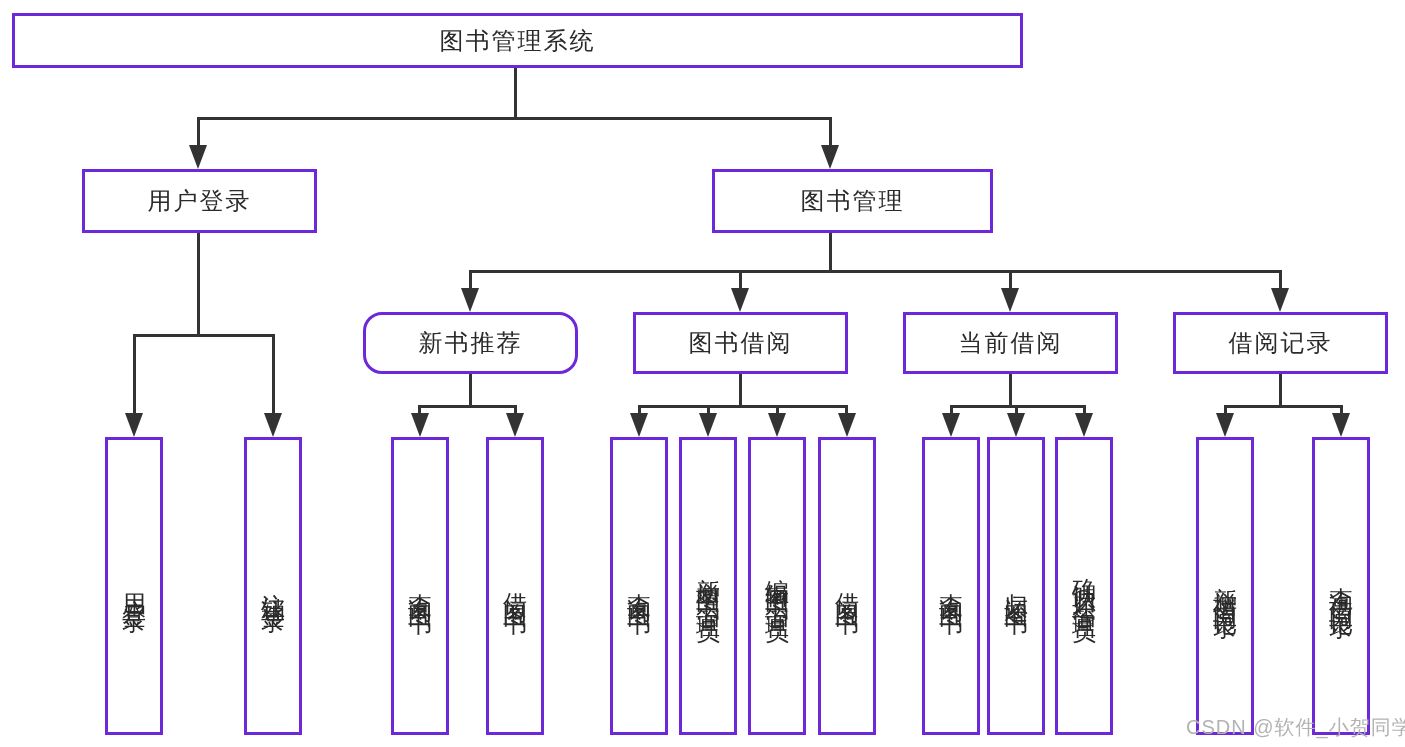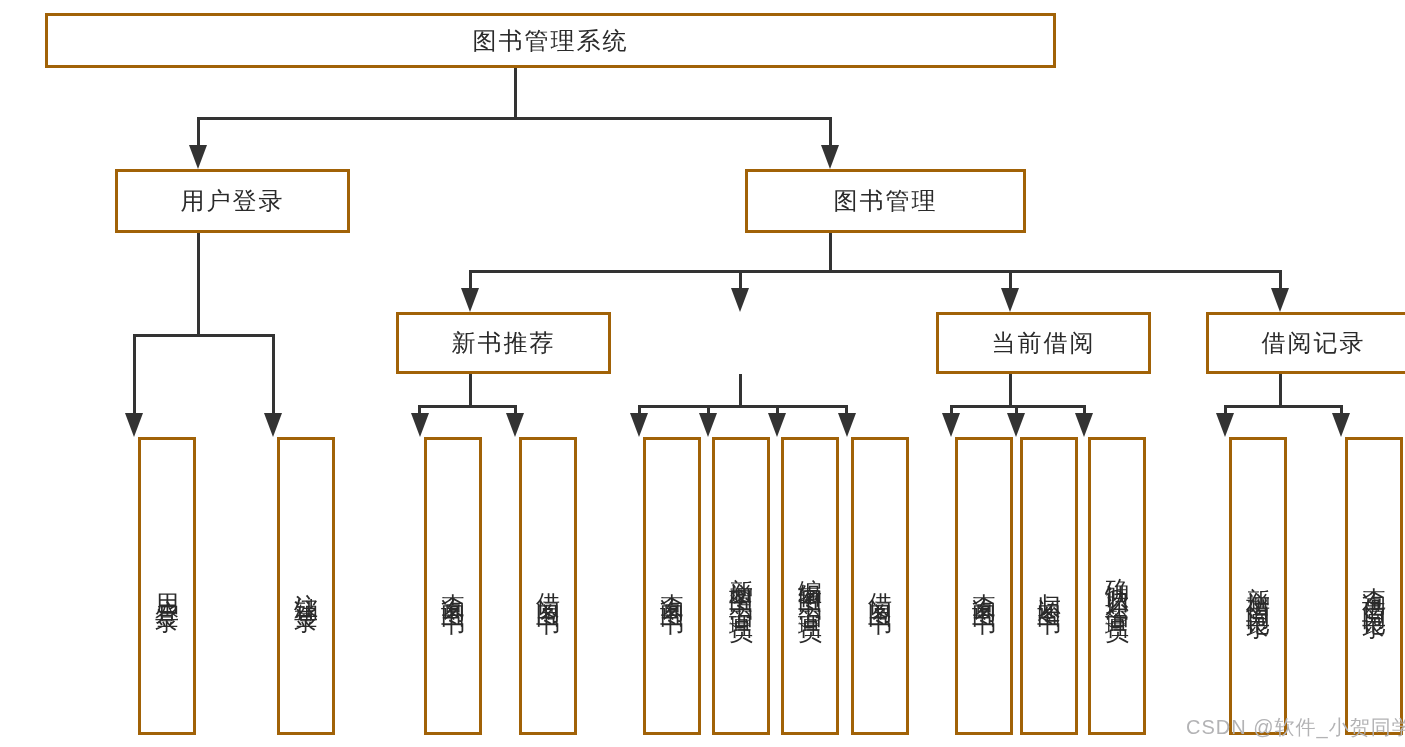--- a/index.html
+++ b/index.html
@@ -1,22 +1,22 @@
 <!DOCTYPE html>
 <html><head>
 <meta charset="utf-8">
 <style>
   html,body{margin:0;padding:0;background:#ffffff;}
   .canvas{
     position:relative;width:1405px;height:747px;background:#ffffff;overflow:hidden;
     font-family:"Liberation Sans","DejaVu Sans",sans-serif;color:#2a2a2a;
   }
   .box{
-    position:absolute;box-sizing:border-box;border:3px solid #a16207;background:#ffffff;
-    display:flex;align-items:center;justify-content:center;margin-left:33px;
+    position:absolute;box-sizing:border-box;border:3px solid #6d28d9;background:#ffffff;
+    display:flex;align-items:center;justify-content:center;
   }
   .box .lbl{font-size:24px;letter-spacing:2px;line-height:1;white-space:nowrap;}
   .leaf .lbl{
     writing-mode:vertical-rl;text-orientation:mixed;letter-spacing:6px;font-size:24px;
   }
   .hl{position:absolute;height:3px;background:#333333;}
   .vl{position:absolute;width:3px;background:#333333;}
   .arr{
     position:absolute;width:0;height:0;
     border-left:9px solid transparent;border-right:9px solid transparent;
@@ -61,22 +61,25 @@
   <div class="hl" style="left:469px;top:270px;width:812px;"></div>
   <div class="vl" style="left:469px;top:270px;height:21px;"></div>
   <div class="vl" style="left:739px;top:270px;height:21px;"></div>
   <div class="vl" style="left:1009px;top:270px;height:21px;"></div>
   <div class="vl" style="left:1279px;top:270px;height:21px;"></div>
   <div class="arr" style="left:461px;top:288px;"></div>
   <div class="arr" style="left:731px;top:288px;"></div>
   <div class="arr" style="left:1001px;top:288px;"></div>
   <div class="arr" style="left:1271px;top:288px;"></div>
 
-  <div class="box" style="left:363px;top:312px;width:215px;height:62px;">
+  <div class="box" style="left:363px;top:312px;width:215px;height:62px;border-radius:19px;">
     <span class="lbl">新书推荐</span>
+  </div>
+  <div class="box" style="left:633px;top:312px;width:215px;height:62px;">
+    <span class="lbl">图书借阅</span>
   </div>
   <div class="box" style="left:903px;top:312px;width:215px;height:62px;">
     <span class="lbl">当前借阅</span>
   </div>
   <div class="box" style="left:1173px;top:312px;width:215px;height:62px;">
     <span class="lbl">借阅记录</span>
   </div>
 
   <div class="vl" style="left:469px;top:374px;height:34px;"></div>
   <div class="hl" style="left:418px;top:405px;width:99px;"></div>

